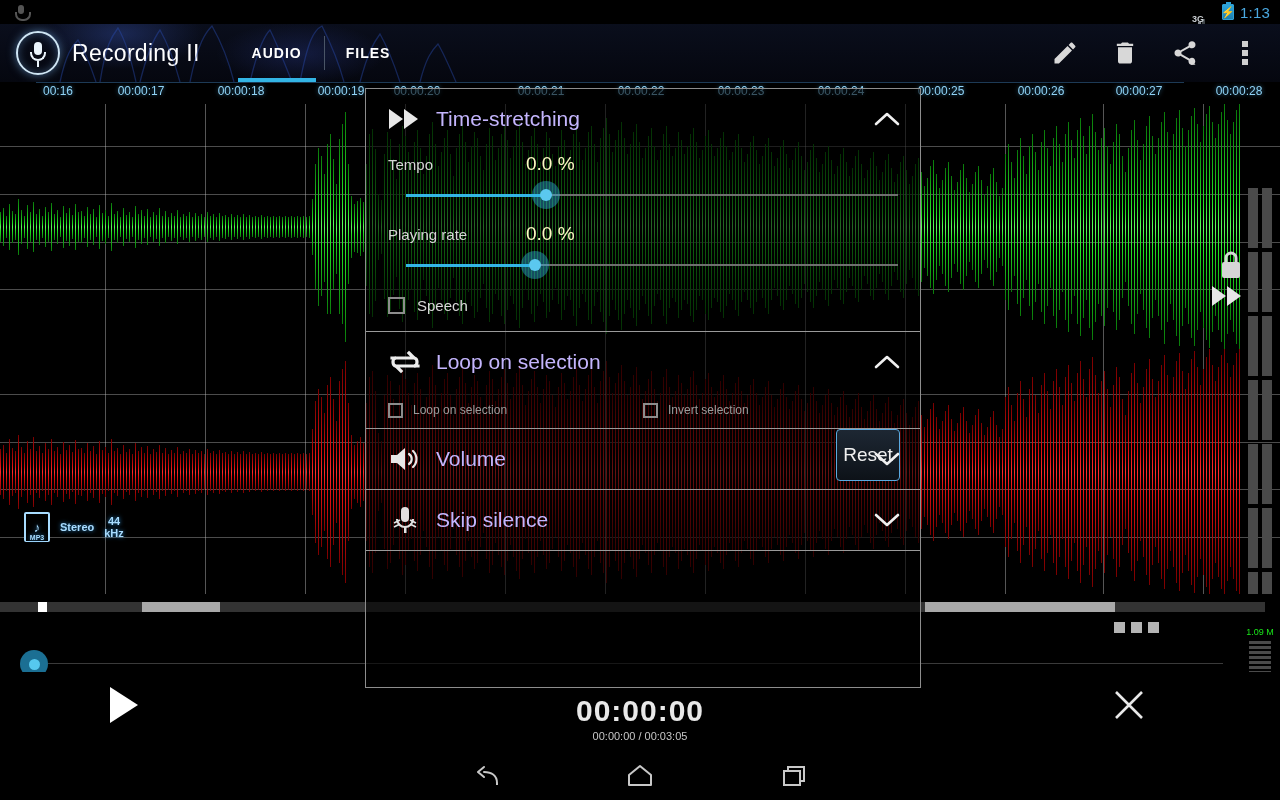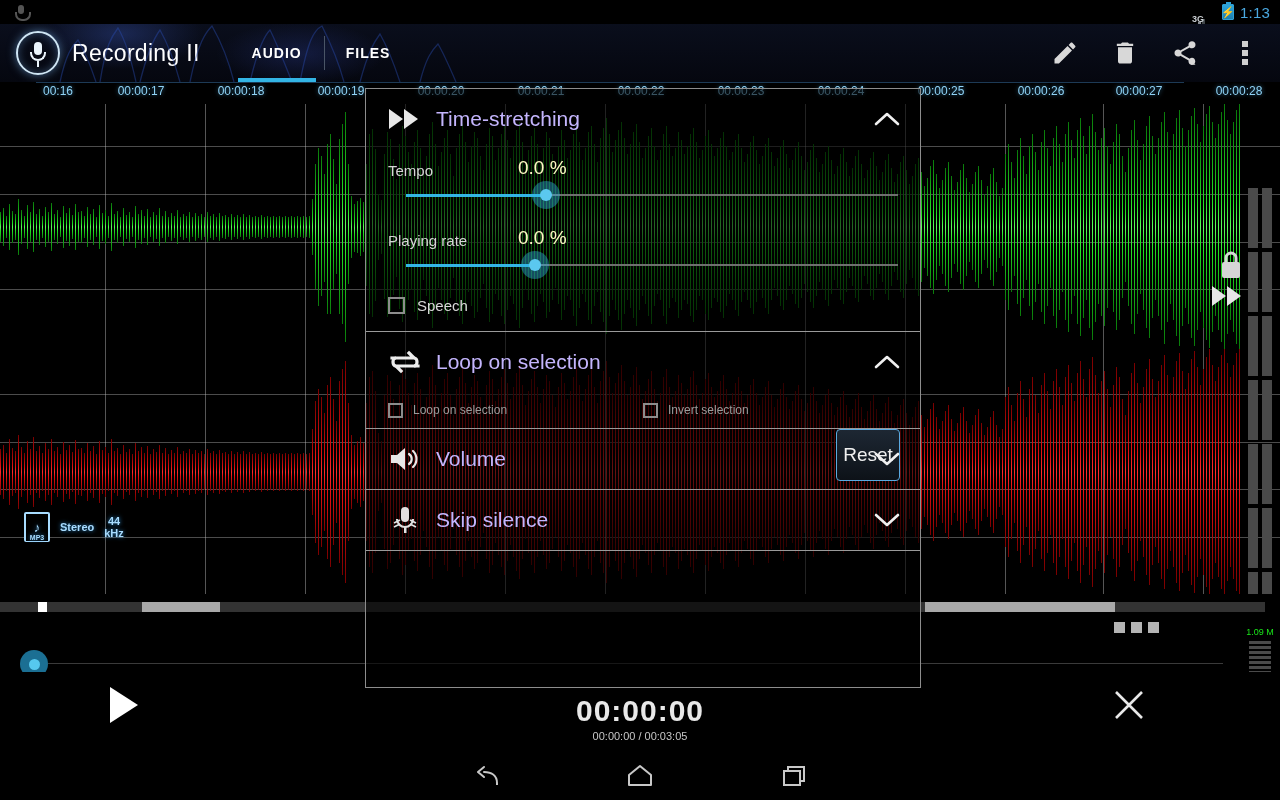--- a/index.html
+++ b/index.html
@@ -126,21 +126,21 @@
     overflow:hidden;
   }
   .sec{ position:relative; }
   .sec-head{ display:flex; align-items:center; height:60px; padding:0 16px; cursor:pointer;}
   .sec-head .ico{ width:46px; display:flex; align-items:center; justify-content:center; flex:none;}
   .sec-head .title{ font-size:21px; color:#c4b5fd; margin-left:8px; font-weight:400;}
   .sec-head .chev{ margin-left:auto; width:34px; display:flex; align-items:center; justify-content:center;}
   .divider{ height:1px; background:#9a9a9a;}
 
   .slider-row{ padding:0 22px;}
-  .slider-row .lbl-line{ display:flex; align-items:flex-end; height:30px;}
+  .slider-row .lbl-line{ display:flex; align-items:center; height:30px;gap:8px;}
   .slider-row .lbl{ font-size:15px; color:#d6d6d6; width:130px;}
   .slider-row .val{ font-size:19px; color:#fef9c3;}
   .track{ position:relative; height:28px; margin-top:2px;}
   .track .rail{ position:absolute; left:18px; right:0; top:13px; height:2px; background:#6f6f6f;}
   .track .fill{ position:absolute; left:18px; top:13px; height:3px; background:#33b5e5;}
   .track .knob{ position:absolute; top:0; width:28px; height:28px; border-radius:50%;
                 background:rgba(51,181,229,.42); display:flex; align-items:center; justify-content:center;}
   .track .knob i{ width:12px; height:12px; border-radius:50%; background:#5bc8ef; display:block;}
 
   .cbrow{ display:flex; align-items:center; padding:0 22px; height:52px;}
@@ -227,21 +227,21 @@
   </div>
 </div>
 
 <div id="editor">
   <div id="ruler">
     <div class="topline"></div>
     <div class="tick" style="left:22px">00:16</div>
     <div class="tick" style="left:105px">00:00:17</div>
     <div class="tick" style="left:205px">00:00:18</div>
     <div class="tick" style="left:305px">00:00:19</div>
-    <div class="tick" style="left:405px">00:00:20</div>
+    <div class="tick" style="left:381px">00:00:20</div>
     <div class="tick" style="left:505px">00:00:21</div>
     <div class="tick" style="left:605px">00:00:22</div>
     <div class="tick" style="left:705px">00:00:23</div>
     <div class="tick" style="left:805px">00:00:24</div>
     <div class="tick" style="left:905px">00:00:25</div>
     <div class="tick" style="left:1005px">00:00:26</div>
     <div class="tick" style="left:1103px">00:00:27</div>
     <div class="tick" style="left:1203px">00:00:28</div>
   </div>
 

